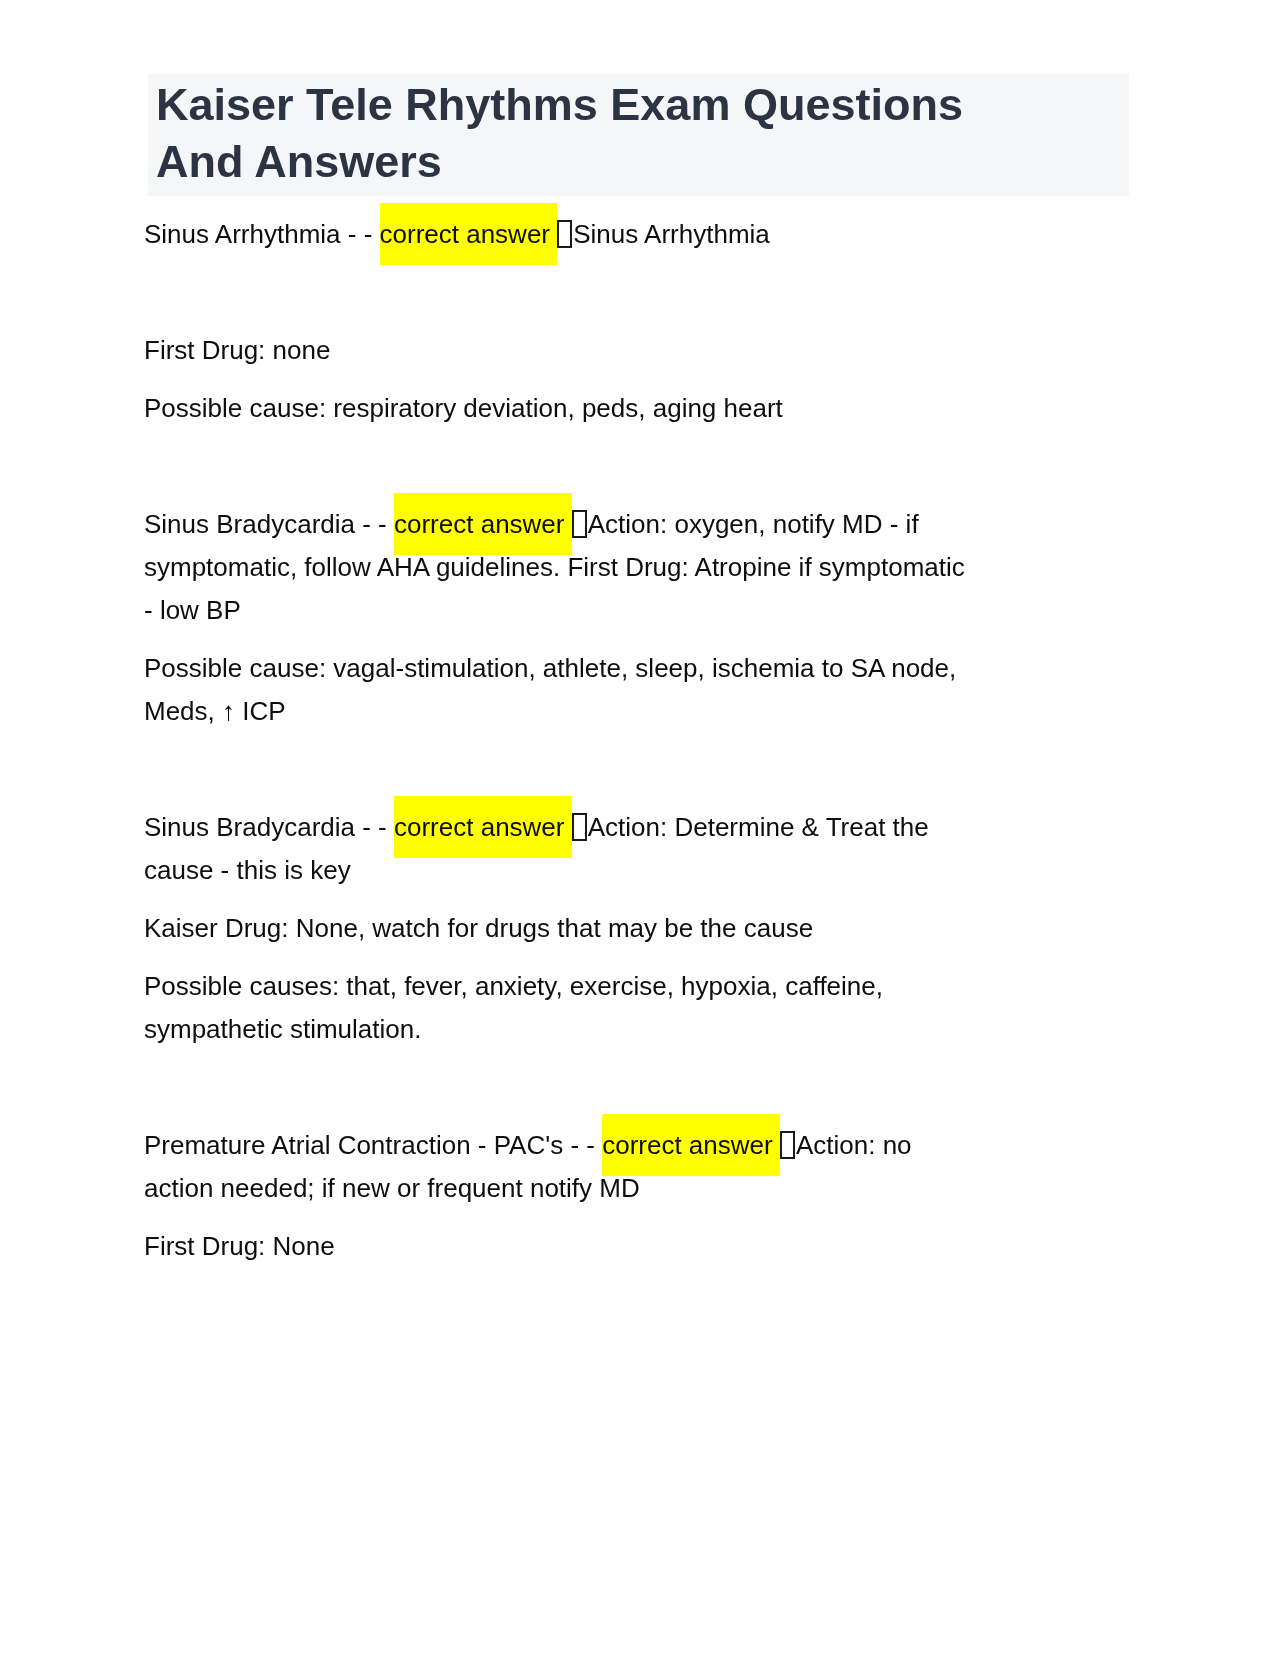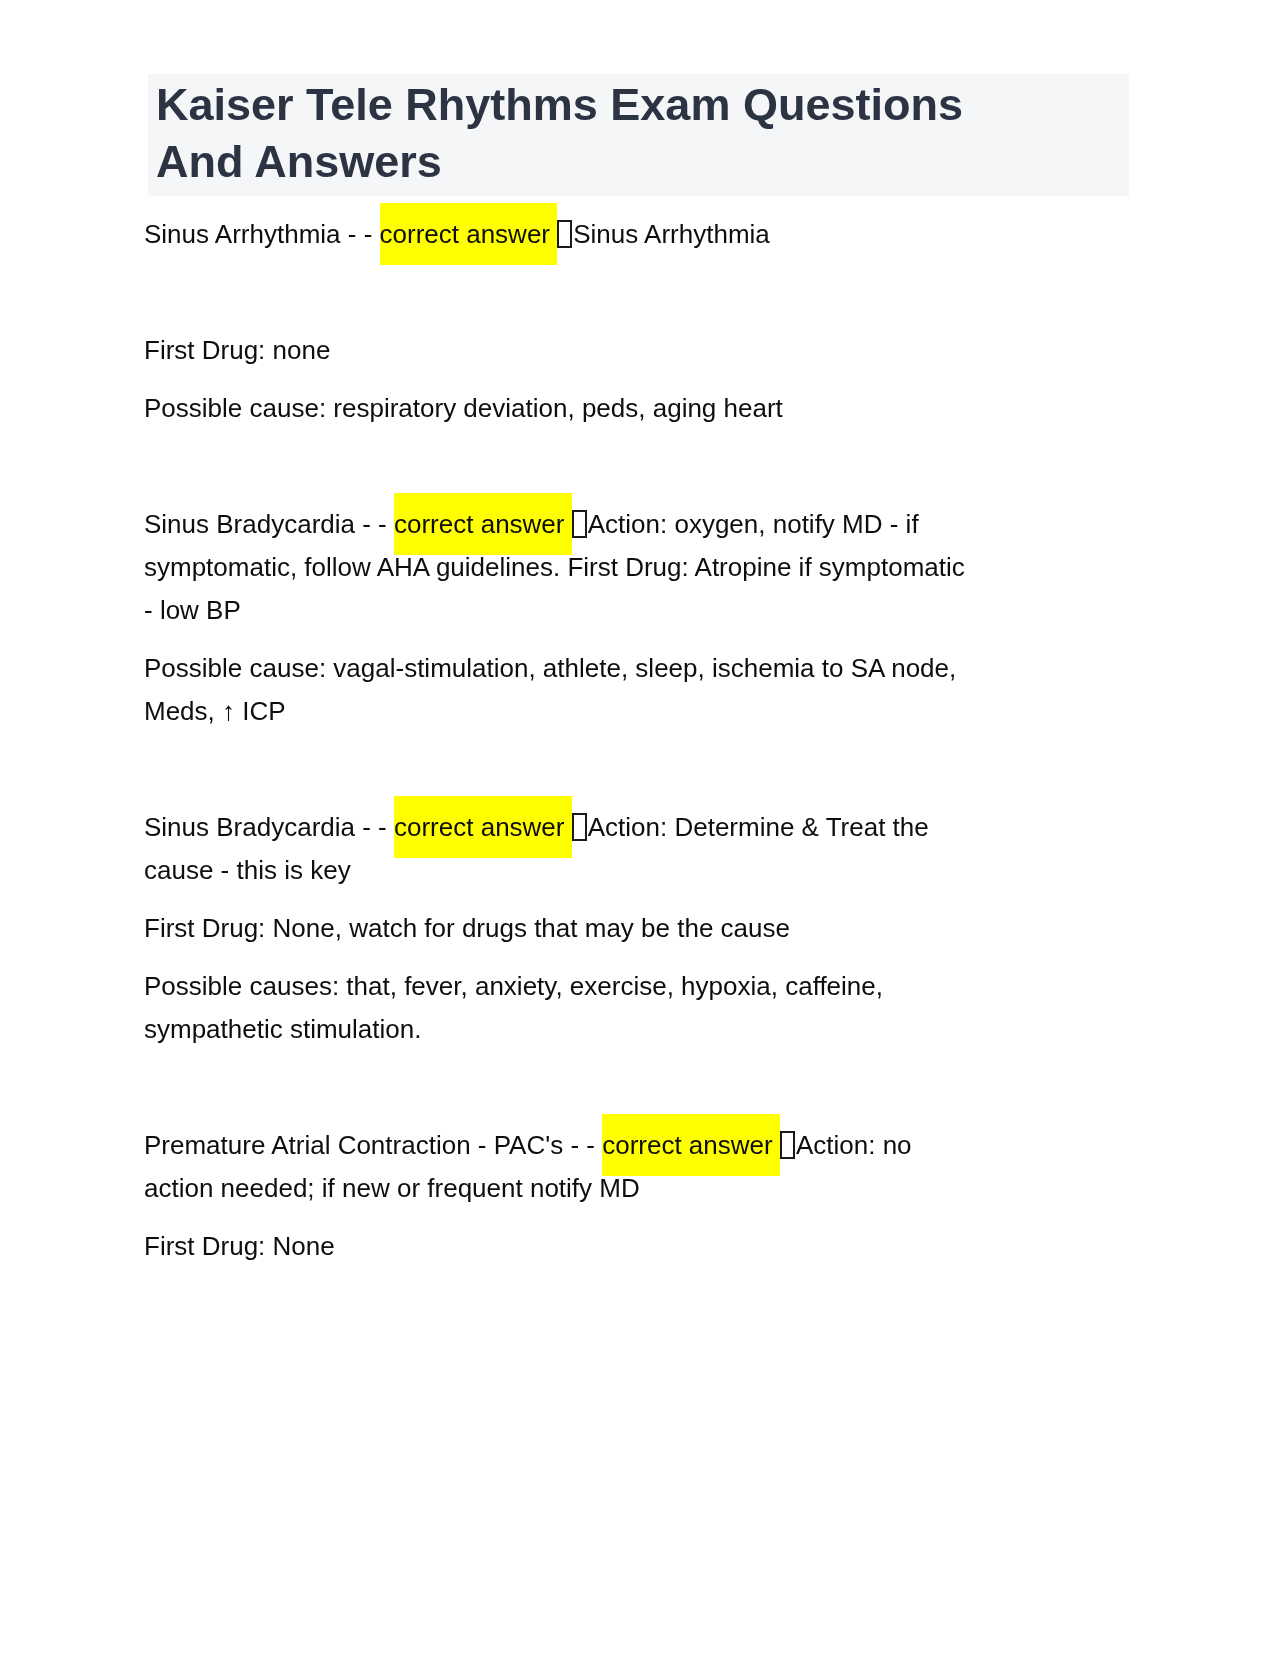--- a/index.html
+++ b/index.html
@@ -77,21 +77,21 @@
       <p><span>Possible cause: respiratory deviation, peds, aging heart</span></p>
       <p>&nbsp;</p>
       <p><span>Sinus Bradycardia - - </span><span class="hl">correct answer </span><span class="tofu"></span><span>Action: oxygen, notify MD - if
 symptomatic, follow AHA guidelines. First Drug: Atropine if symptomatic
 - low BP</span></p>
       <p><span>Possible cause: vagal-stimulation, athlete, sleep, ischemia to SA node,
 Meds, ↑ ICP</span></p>
       <p>&nbsp;</p>
       <p><span>Sinus Bradycardia - - </span><span class="hl">correct answer </span><span class="tofu"></span><span>Action: Determine &amp; Treat the
 cause - this is key</span></p>
-      <p><span>First Drug: None, watch for drugs that may be the cause</span></p>
+      <p><span>Kaiser Drug: None, watch for drugs that may be the cause</span></p>
       <p><span>Possible causes: that, fever, anxiety, exercise, hypoxia, caffeine,
 sympathetic stimulation.</span></p>
       <p>&nbsp;</p>
       <p><span>Premature Atrial Contraction - PAC's - - </span><span class="hl">correct answer </span><span class="tofu"></span><span>Action: no
 action needed; if new or frequent notify MD</span></p>
       <p><span>First Drug: None</span></p>
     </div>
 </div>
 
 </body></html>

